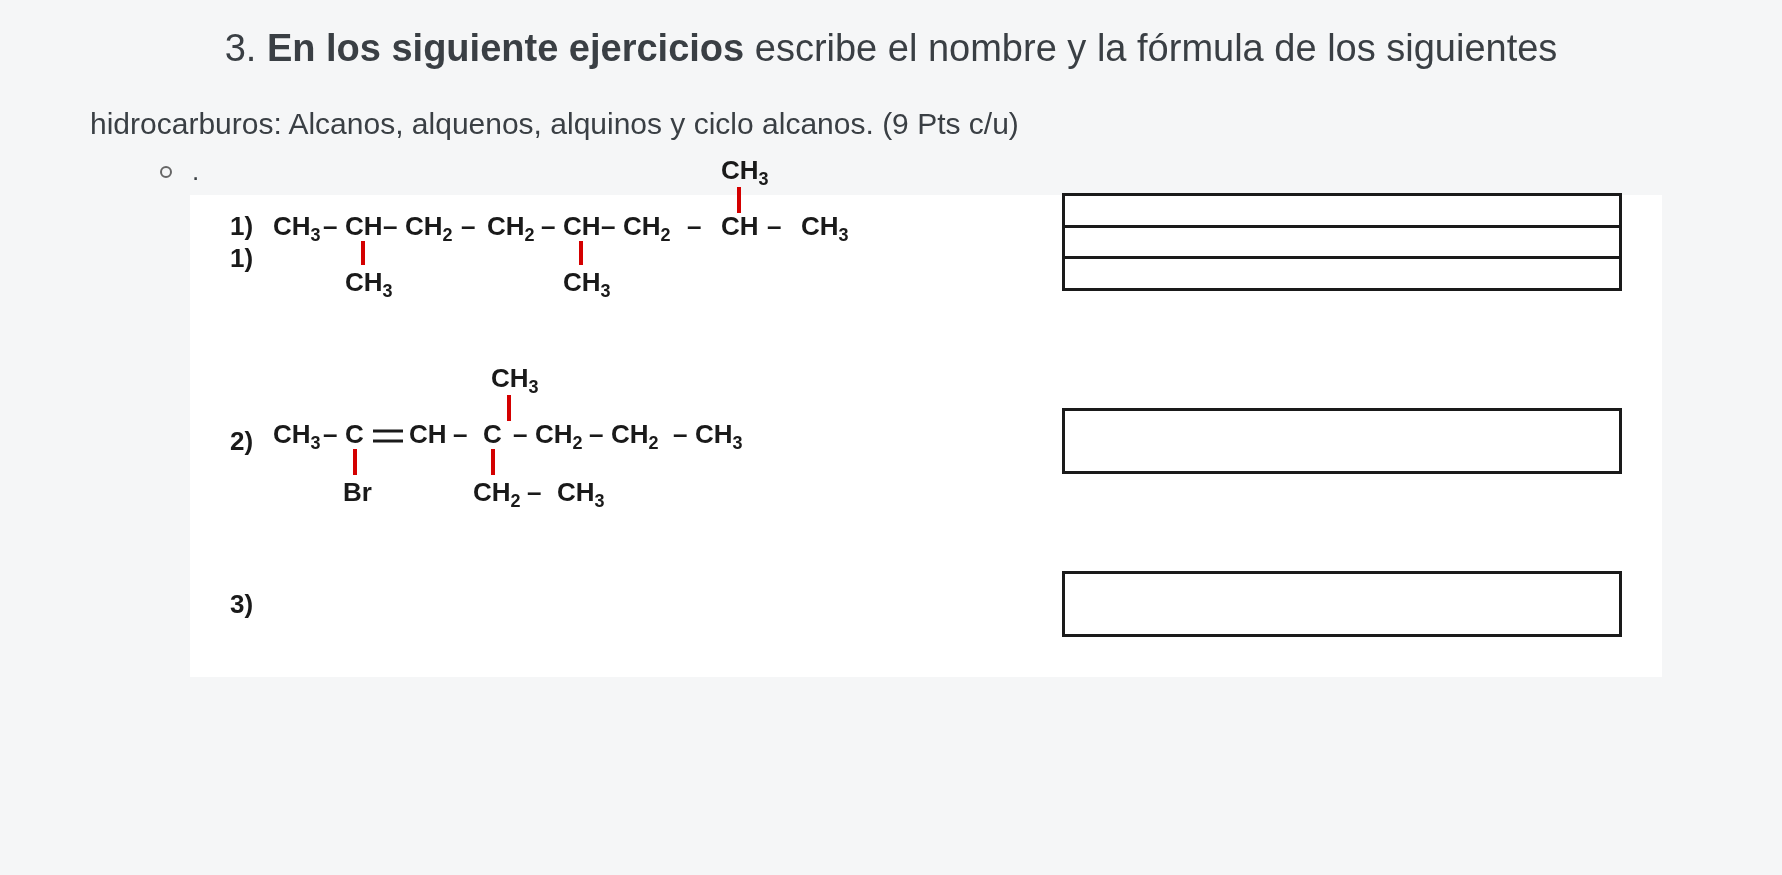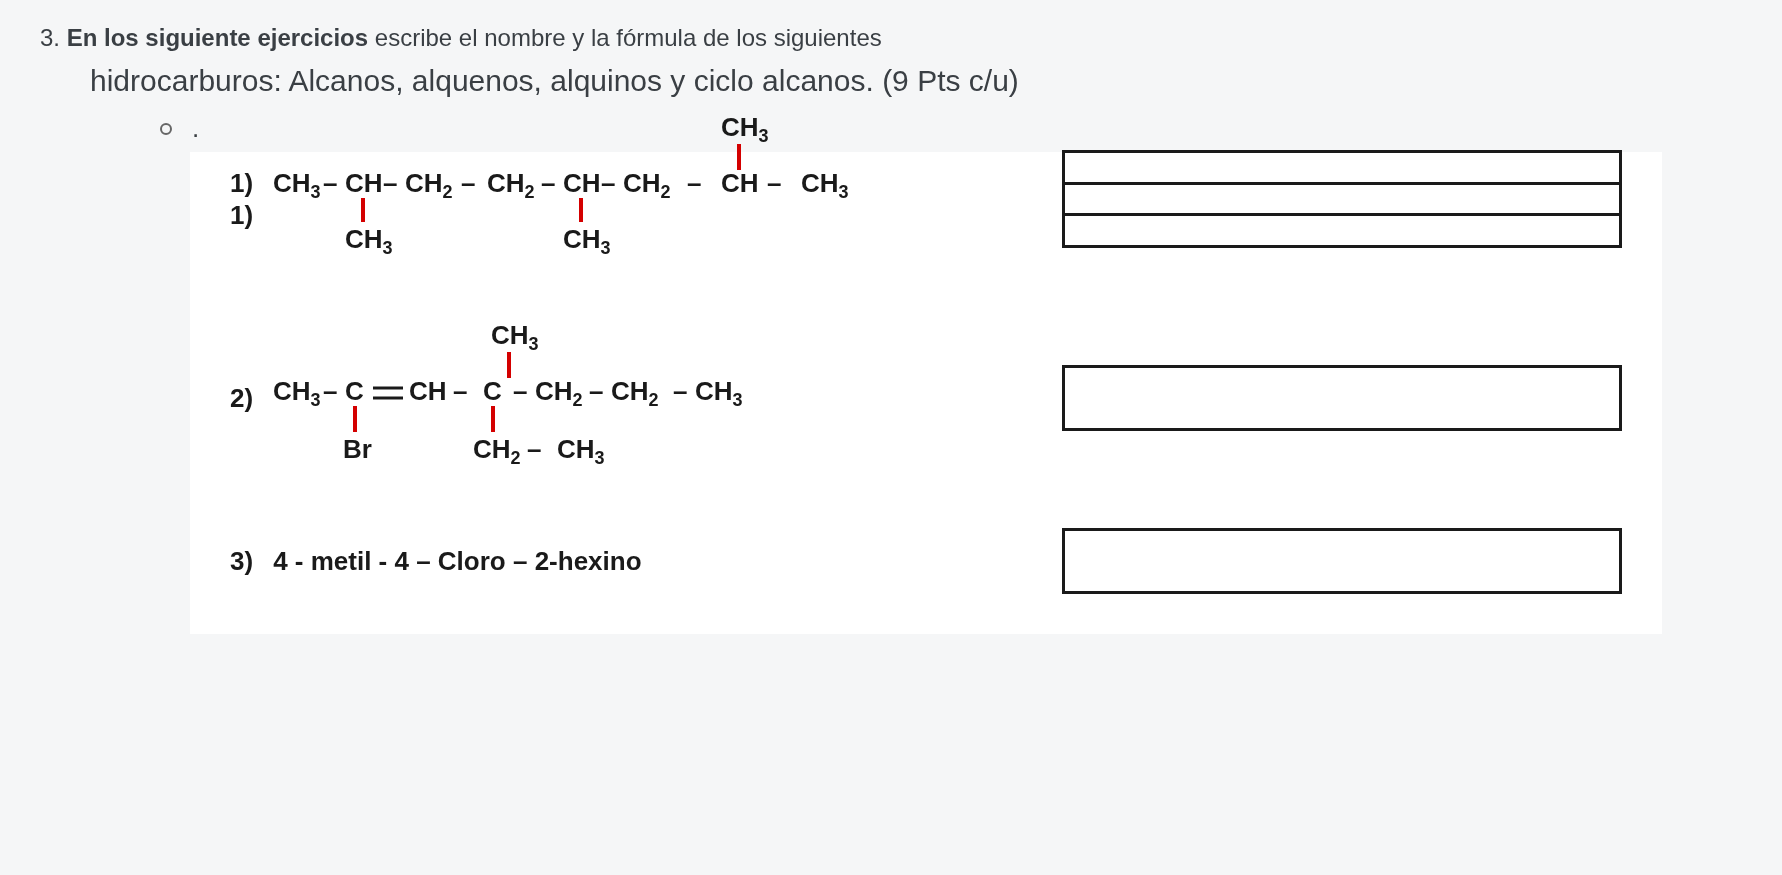--- a/index.html
+++ b/index.html
@@ -5,23 +5,24 @@
     * { margin: 0; padding: 0; box-sizing: border-box; }
     body {
       font-family: Arial, Helvetica, sans-serif;
       background: #f5f6f7;
       width: 1782px;
       min-height: 875px;
       padding: 20px 40px;
       color: #3a3f44;
     }
     .question-header {
-      font-size: 24px;
+      font-size: 38px;
       line-height: 1.5;
-      margin-bottom: 2px;
+      margin-bottom: 24px;
+      text-align: center;
     }
     .qnum { display: inline; }
     .bold-part { font-weight: 700; }
     .normal-part { font-weight: 400; }
     .sub-line {
       font-size: 30px;
       line-height: 1.5;
       margin-left: 50px;
       margin-bottom: 10px;
     }
@@ -172,18 +173,17 @@
         <text class="svg-text" x="254" y="140"><tspan>–</tspan></text>
         <text class="svg-text" x="284" y="140"><tspan>CH</tspan><tspan class="svg-sub" dy="6">3</tspan></text>
       </svg>
     </div>
     <div class="answer-box" data-name="exercise-2-answer-input"></div>
   </div>
 
   <div class="exercise-item" data-name="exercise-3" style="margin-bottom:10px;">
     <div style="display:flex;align-items:center;gap:14px;">
       <span class="item-num" data-name="exercise-3-number">3)</span>
-      <span class="item3-text" data-name="exercise-3-text">4 - metil - 4 – Cloro – 2-hexino</span>
     </div>
     <div class="answer-box" data-name="exercise-3-answer-input"></div>
   </div>
 
 </div>
 
 </body></html>

